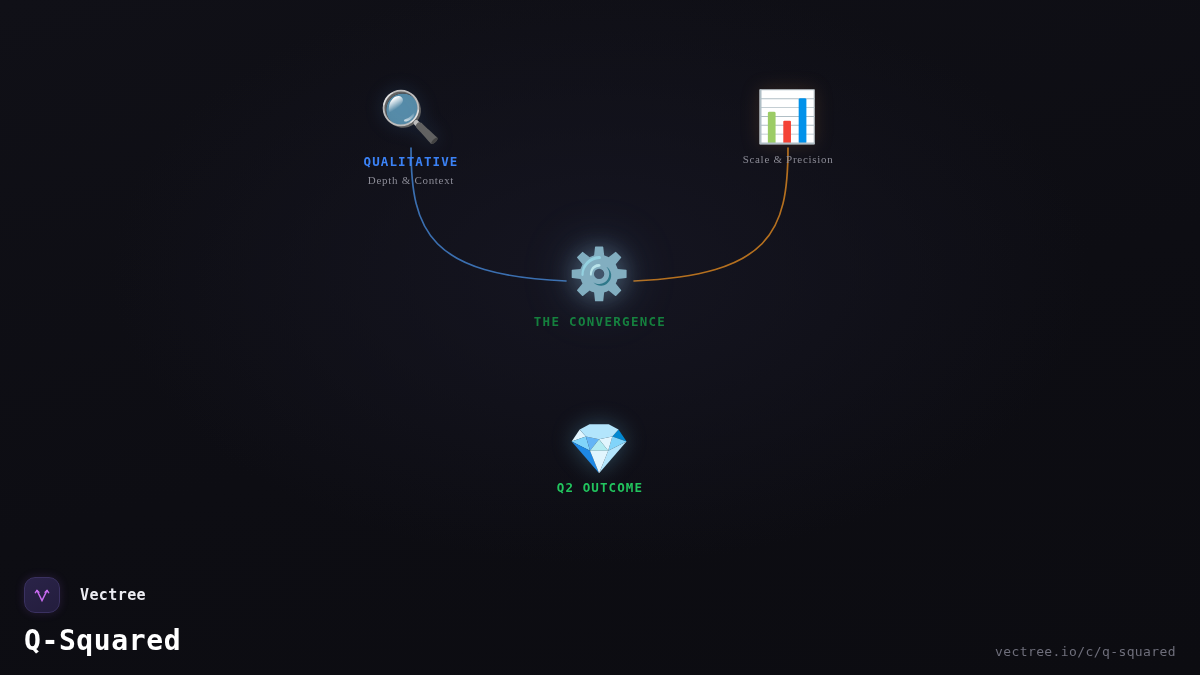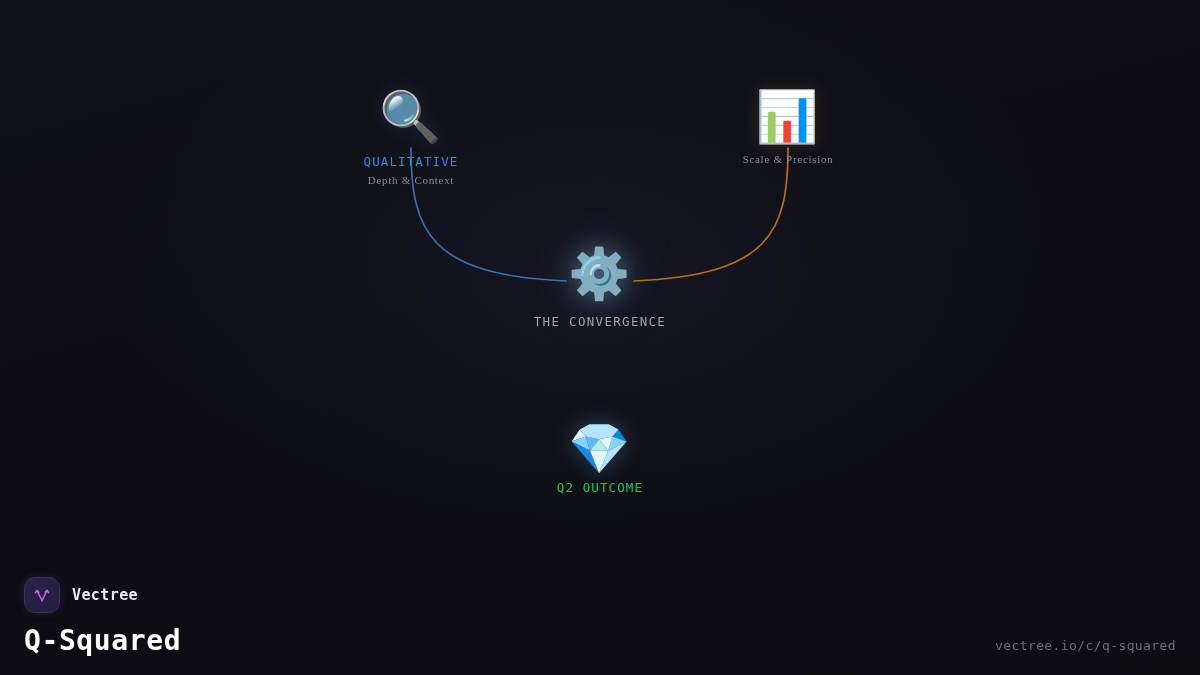--- a/index.html
+++ b/index.html
@@ -41,21 +41,21 @@
   }
   .node .glyph {
     height: 62px;
     line-height: 62px;
     font-size: 50px;
     font-family: "DejaVu Sans", sans-serif;
     display: block;
   }
   .node .title {
     font-size: 12.5px;
-    font-weight: normal;
+    font-weight: bold;
     letter-spacing: 1.1px;
     margin-top: 6px;
     font-family: "DejaVu Sans Mono", monospace;
   }
   .node .sub {
     font-size: 11px;
     color: #8b8b96;
     letter-spacing: 0.7px;
     margin-top: 5px;
     font-family: Liberation Serif, serif;
@@ -100,35 +100,36 @@
     align-items: center;
     justify-content: center;
     box-shadow: 0 0 10px rgba(150,90,220,0.18);
   }
   .brand-name {
     font-size: 15px;
     font-weight: bold;
     color: #ececf2;
     letter-spacing: 0.4px;
     font-family: "DejaVu Sans Mono", monospace;
+    margin-left: 8px;
   }
   .headline {
     position: absolute;
     left: 24px;
     top: 64px;
     font-size: 28px;
     font-weight: bold;
     color: #ffffff;
     letter-spacing: 0.6px;
     font-family: "DejaVu Sans Mono", monospace;
   }
   .url {
     position: absolute;
     right: 24px;
-    bottom: 22px;
+    bottom: 16px;
     font-size: 13px;
     color: #6e6e7b;
     letter-spacing: 0.4px;
     font-family: "DejaVu Sans Mono", monospace;
   }
 </style>
 </head>
 <body>
 
 <div class="canvas"></div>
@@ -144,21 +145,21 @@
   <div class="sub">Depth &amp; Context</div>
 </div>
 
 <div class="node" id="node-quantitative">
   <span class="glyph">📊</span>
   <div class="sub">Scale &amp; Precision</div>
 </div>
 
 <div class="node" id="node-convergence">
   <span class="glyph">⚙️</span>
-  <div class="title" style="color:#a3a3a3">THE CONVERGENCE</div>
+  <div class="title" style="color:#15803d">THE CONVERGENCE</div>
 </div>
 
 <div class="node" id="node-outcome">
   <span class="glyph">💎</span>
   <div class="title" style="color:#22c55e">Q2 OUTCOME</div>
 </div>
 
 <div class="footer">
   <div class="brand-row">
     <div class="logo-badge">

